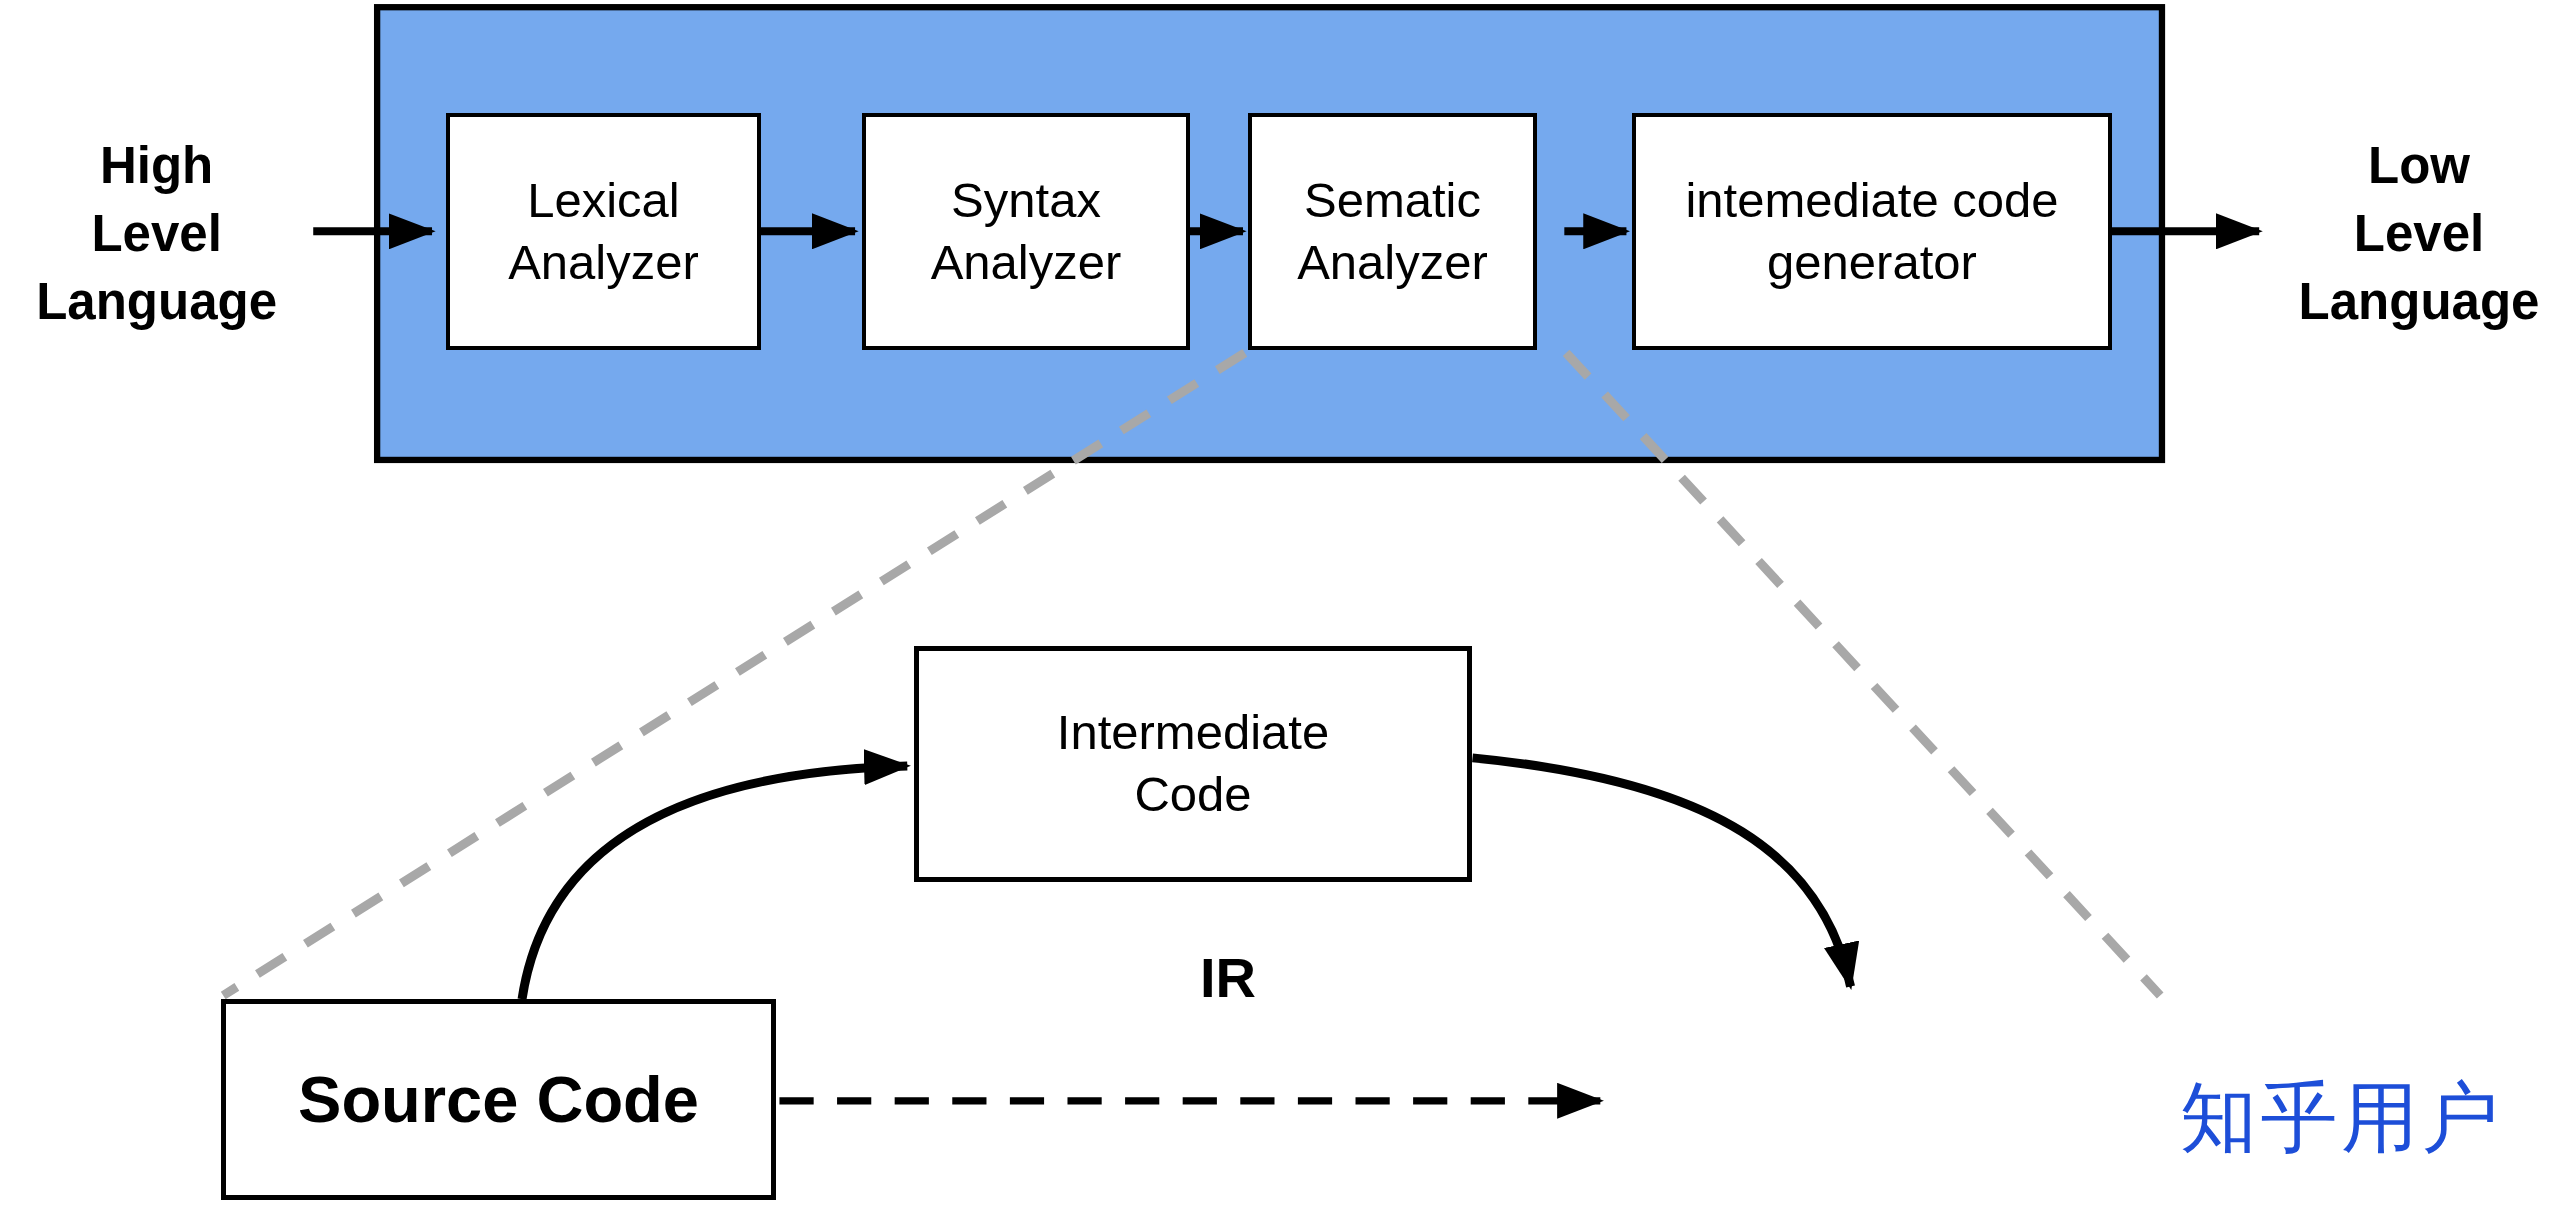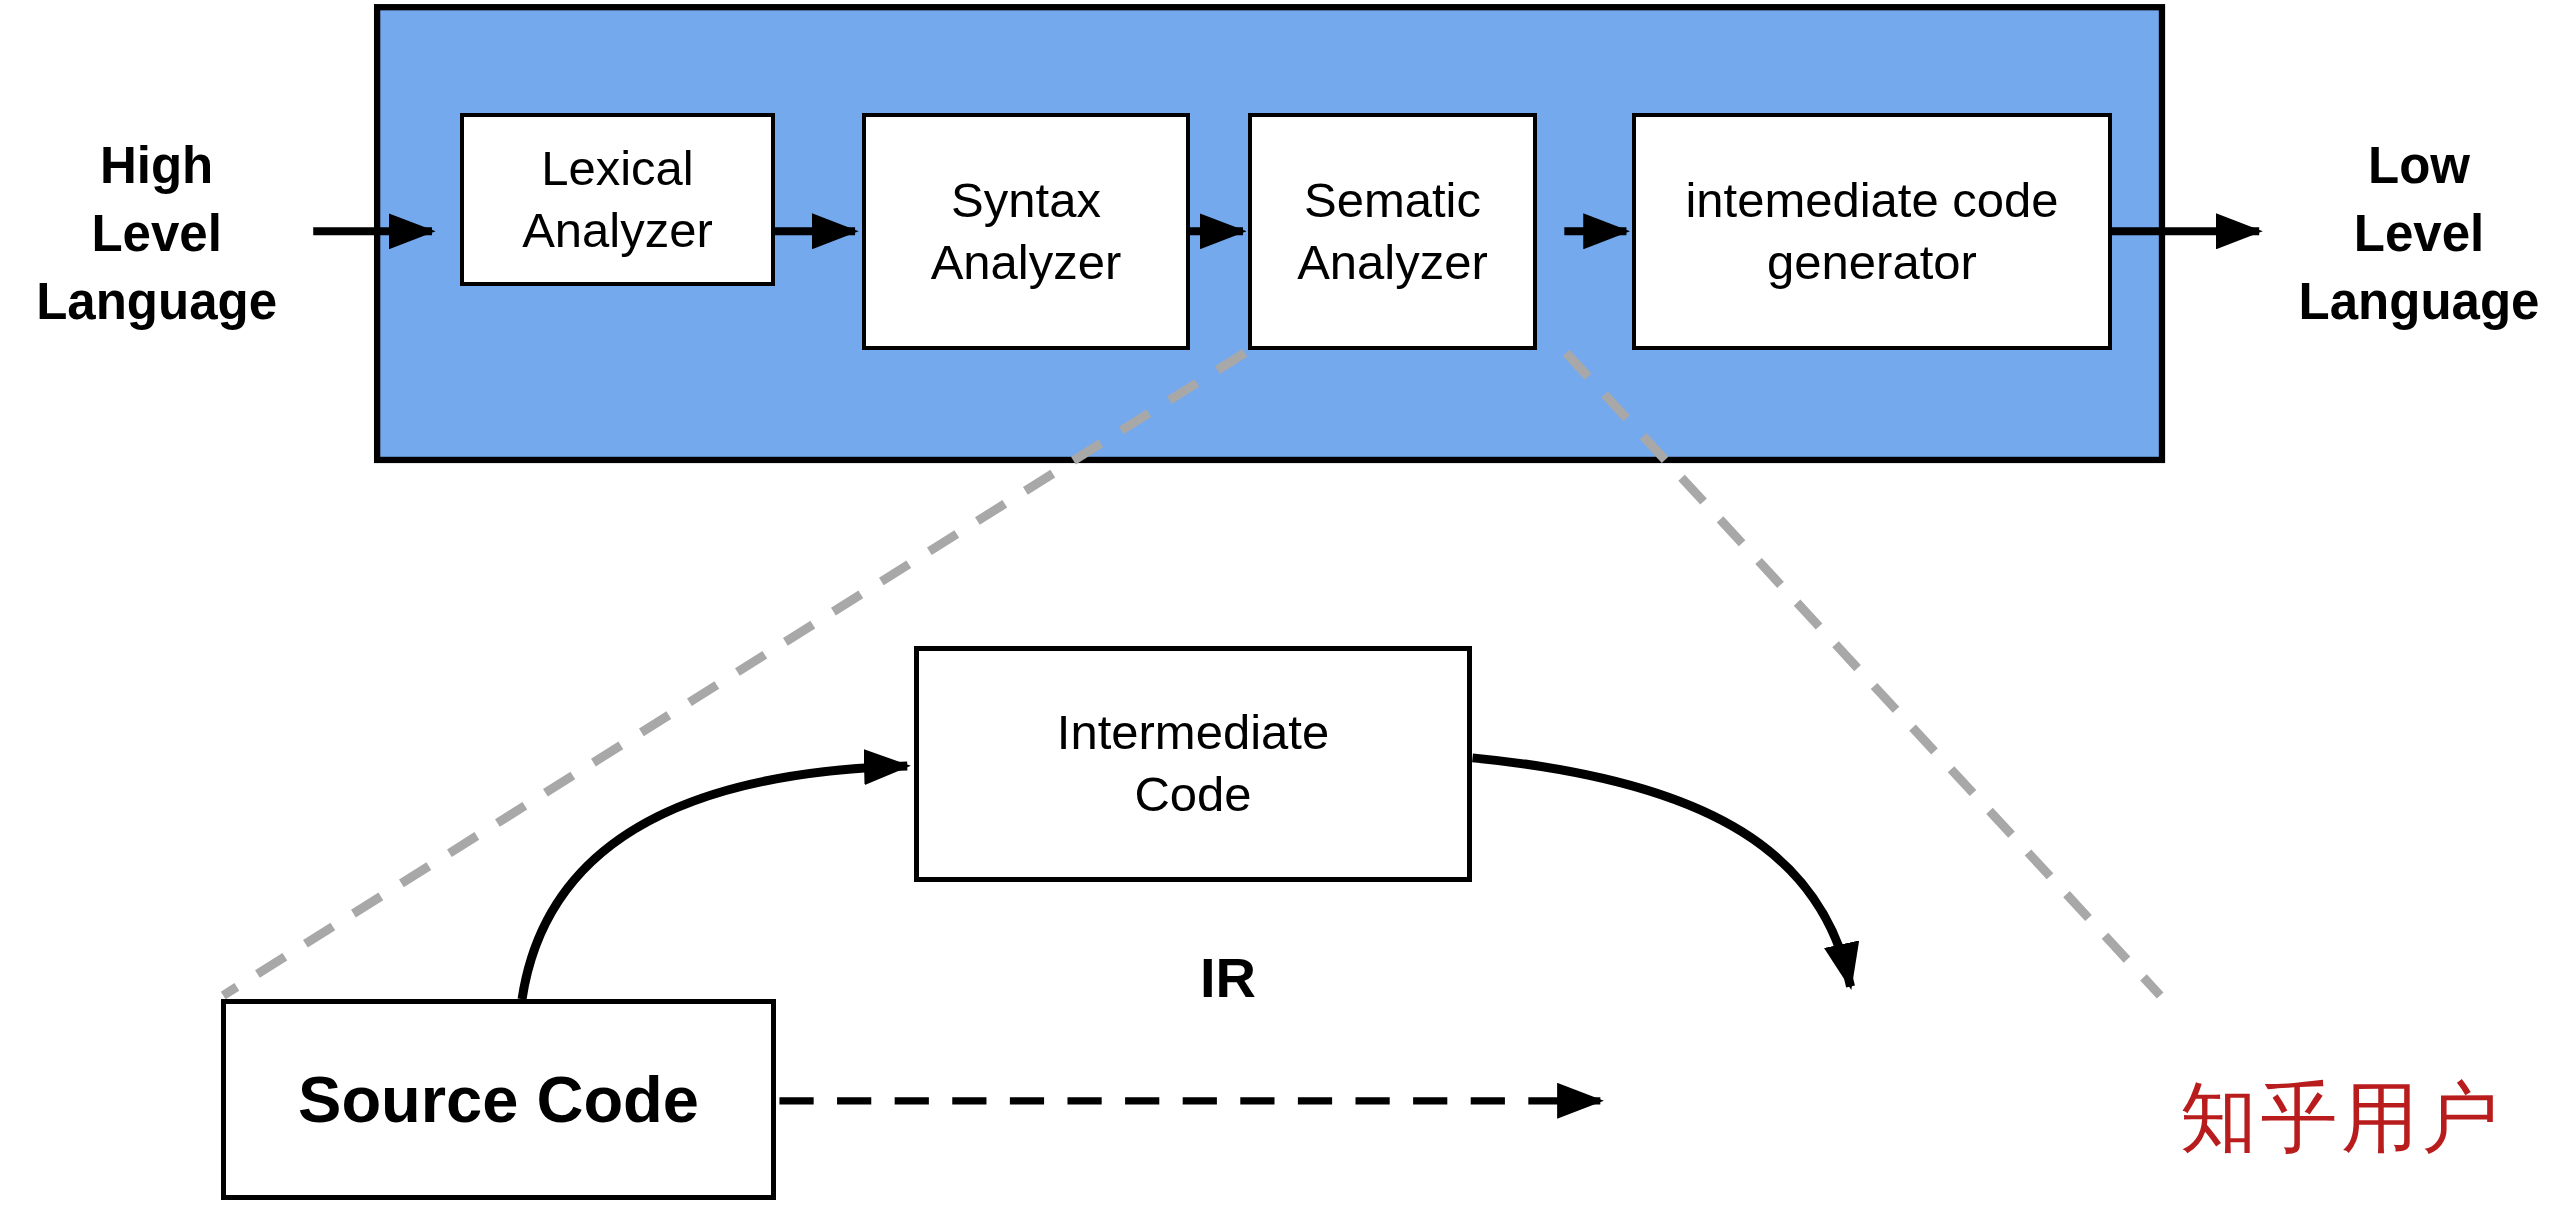--- a/index.html
+++ b/index.html
@@ -29,21 +29,21 @@
     border: 5.4px solid #000000;
     box-sizing: border-box;
     white-space: pre-line;
   }
   .stage {
     border-width: 4.5px;
     font-size: 49px;
     line-height: 1.26;
     font-weight: 400;
   }
-  #stage-1 { left: 460px;  top: 113px; width: 315px; height: 173px; }
+  #stage-1 { left: 446px;  top: 113px; width: 315px; height: 237px; }
   #stage-2 { left: 862px;  top: 113px; width: 328px; height: 237px; }
   #stage-3 { left: 1248px; top: 113px; width: 289px; height: 237px; }
   #stage-4 { left: 1632px; top: 113px; width: 480px; height: 237px; }
 
   .io-label {
     position: absolute;
     z-index: 2;
     width: 324px;
     text-align: center;
     font-weight: bold;
@@ -65,21 +65,21 @@
     text-align: right;
     font-size: 56px;
     font-weight: bold;
   }
   #watermark {
     position: absolute;
     z-index: 3;
     left: 2180px; top: 1067px;
     font-size: 77px;
     letter-spacing: 3.6px;
-    color: #b91c1c;
+    color: #1d4ed8;
     text-shadow: 2.7px 2.7px 0 #ffffff;
     white-space: nowrap;
   }
 </style>
 </head>
 <body>
 
 <div class="canvas">
 
   <svg class="overlay" viewBox="0 0 2862 1341" aria-hidden="true">

